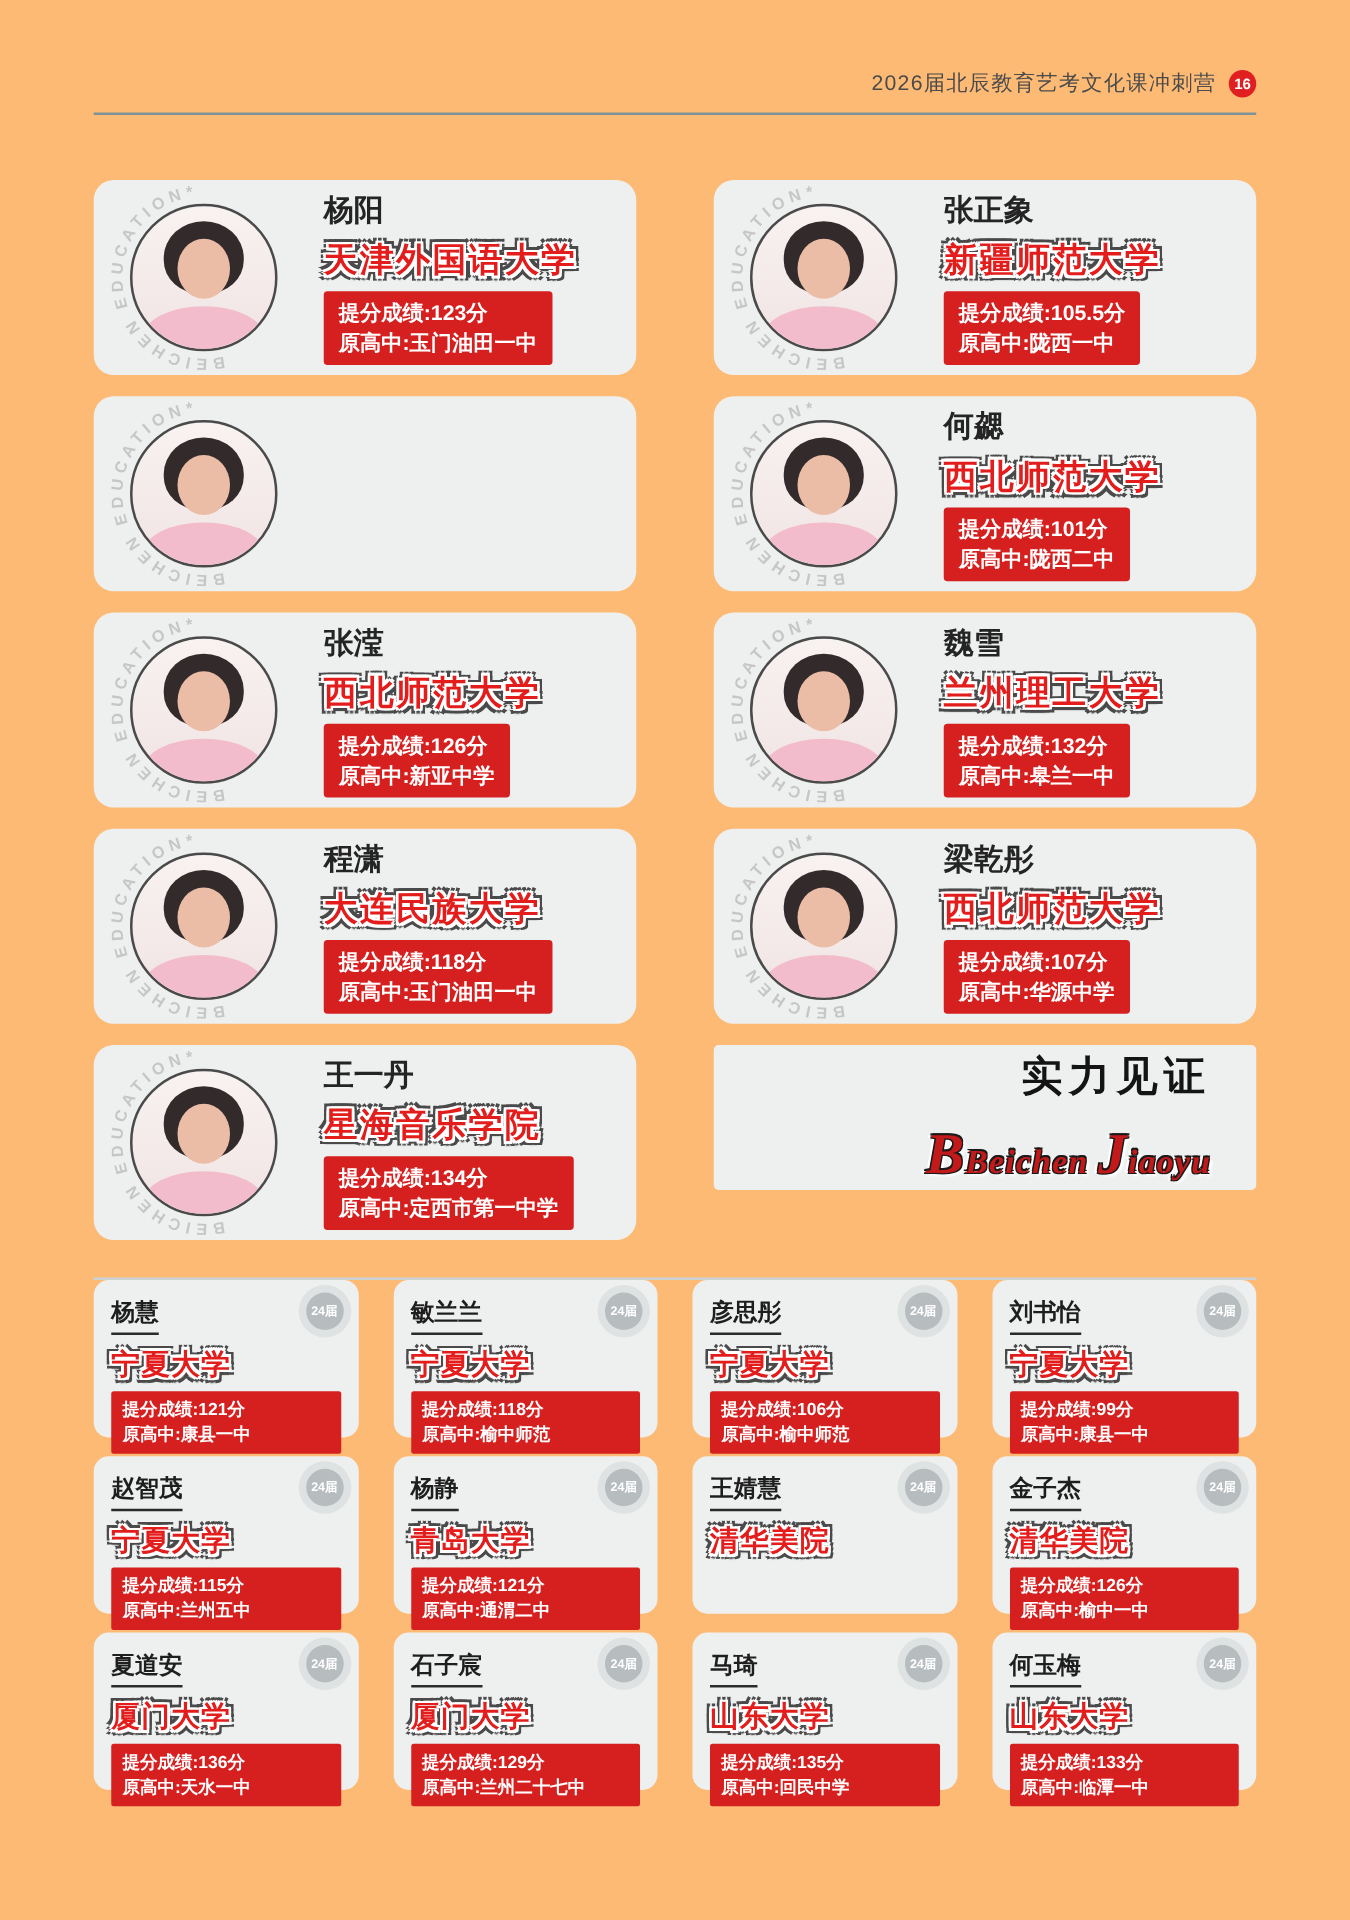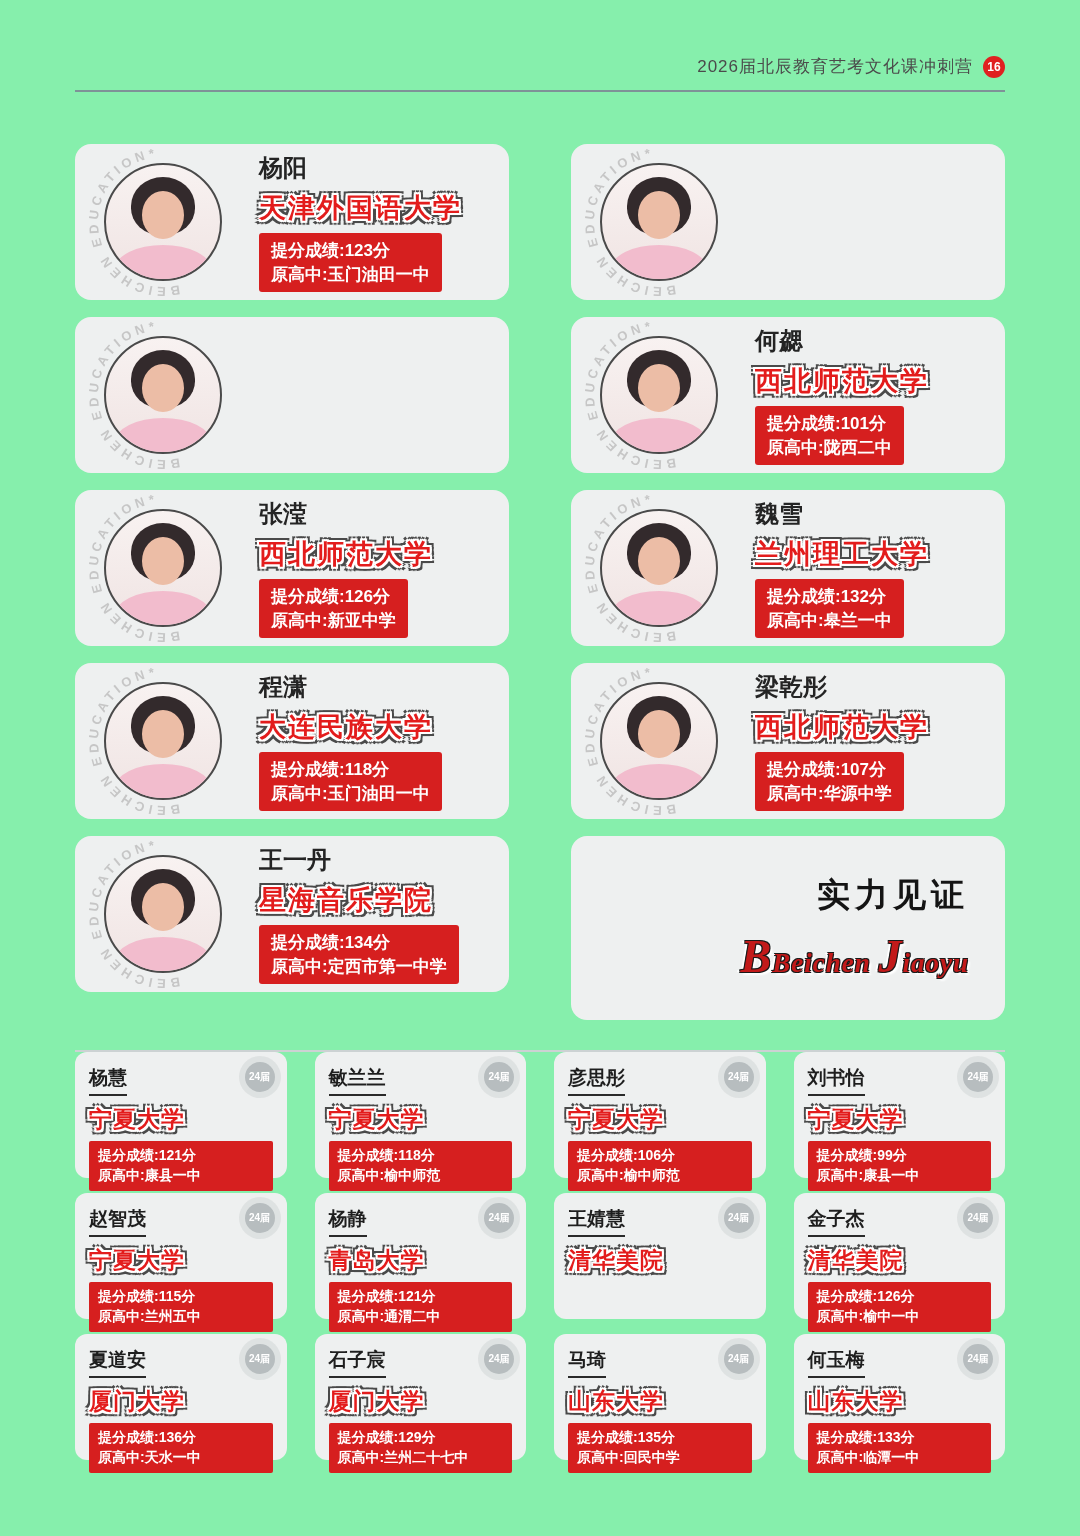--- a/index.html
+++ b/index.html
@@ -1,20 +1,20 @@
 <!DOCTYPE html>
 <html><head>
 <meta charset="utf-8">
 <style>
   * { margin:0; padding:0; box-sizing:border-box; }
   html,body { background:#ffffff; }
   body { font-family:"Liberation Sans","DejaVu Sans",sans-serif; }
   .page {
     position:relative; width:1080px; height:1536px; margin:0 auto;
-    background:#86efac; padding:0 75px; overflow:hidden;
+    background:#fdba74; padding:0 75px; overflow:hidden;
   }
 
   
   .header {
     margin-top:55px; display:flex; justify-content:flex-end; align-items:center;
     gap:10px; padding-bottom:12px; border-bottom:2px solid #7e9297;
   }
   .header-title { font-size:17px; color:#4b4b4b; letter-spacing:1px; }
   .page-badge {
     width:22px; height:22px; border-radius:50%; background:#e02020; color:#fff;
@@ -57,21 +57,21 @@
       -4px -4px 0 #4a4a4a, 4px -4px 0 #4a4a4a, -4px 4px 0 #4a4a4a, 4px 4px 0 #4a4a4a,
       -4px 0 0 #4a4a4a, 4px 0 0 #4a4a4a, 0 -4px 0 #4a4a4a, 0 4px 1px #4a4a4a;
   }
   .score-box {
     display:inline-block; width:fit-content; background:#d61f1f; color:#ffffff;
     font-size:17px; font-weight:700; line-height:1.4; padding:6px 12px; border-radius:3px;
   }
 
   
   .promo-card {
-    background:#eef0f0; border-radius:16px; height:184px;
+    background:#eef0f0; border-radius:4px; height:116px;
     display:flex; flex-direction:column; justify-content:center; align-items:flex-end;
     padding:10px 36px 10px 20px; gap:4px;
   }
   .promo-line { font-family:"Liberation Serif","DejaVu Serif",serif;
     font-size:33px; font-weight:700; color:#141414; letter-spacing:5px; }
   .brand-logo {
     margin-top:8px; font-family:"Liberation Serif","DejaVu Serif",serif;
     font-style:italic; font-weight:800; color:#c21a1a; font-size:27px; letter-spacing:1px;
     text-shadow:
       -1px -1px 0 #1a1a1a, 1px -1px 0 #1a1a1a, -1px 1px 0 #1a1a1a, 1px 1px 0 #1a1a1a,
@@ -148,20 +148,28 @@
     <div class="avatar">
       <svg class="arc-svg" viewBox="0 0 148 148">
         <text><textPath href="#avatar-arc" startOffset="46%">BEICHEN EDUCATION*</textPath></text>
       </svg>
       <div class="photo">
         <div class="hair"></div>
         <div class="face"></div>
         <div class="torso"></div>
       </div>
     </div>
+    <div class="student-info">
+      <div class="student-name">张正象</div>
+      <div class="uni">新疆师范大学</div>
+      <div class="score-box">
+        <div>提分成绩:105.5分</div>
+        <div>原高中:陇西一中</div>
+      </div>
+    </div>
   </div>
 
   <div class="student-card">
     <div class="avatar">
       <svg class="arc-svg" viewBox="0 0 148 148">
         <text><textPath href="#avatar-arc" startOffset="46%">BEICHEN EDUCATION*</textPath></text>
       </svg>
       <div class="photo">
         <div class="hair"></div>
         <div class="face"></div>

